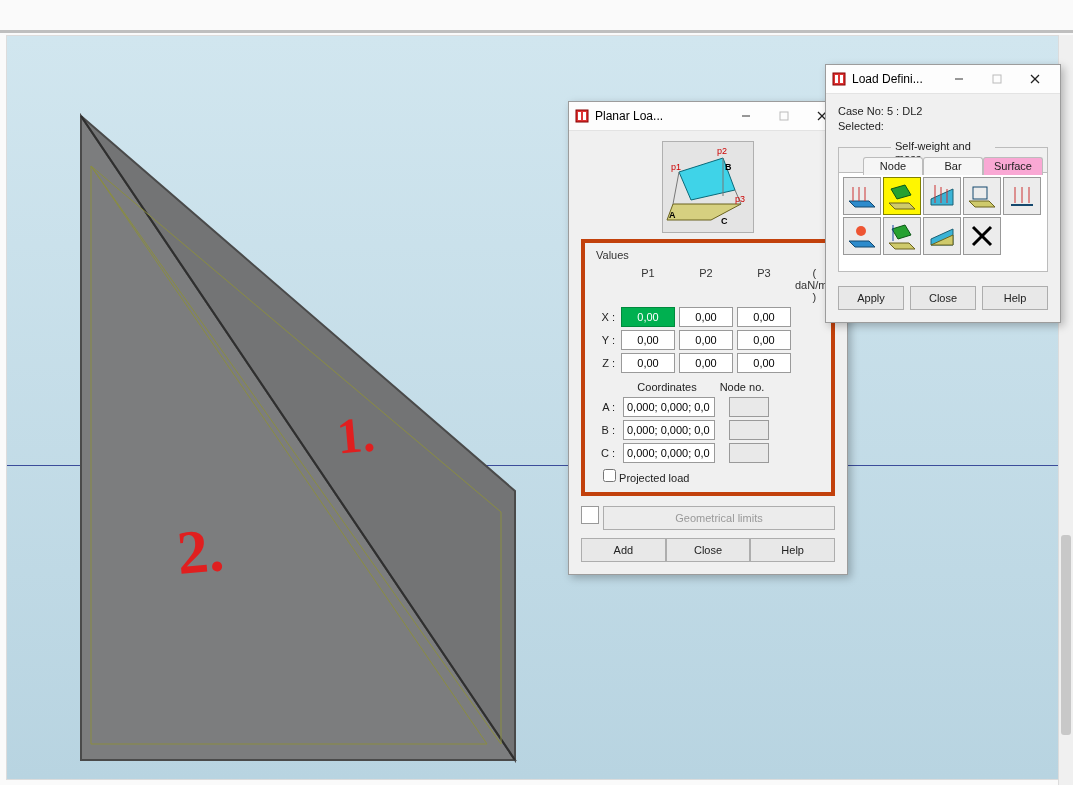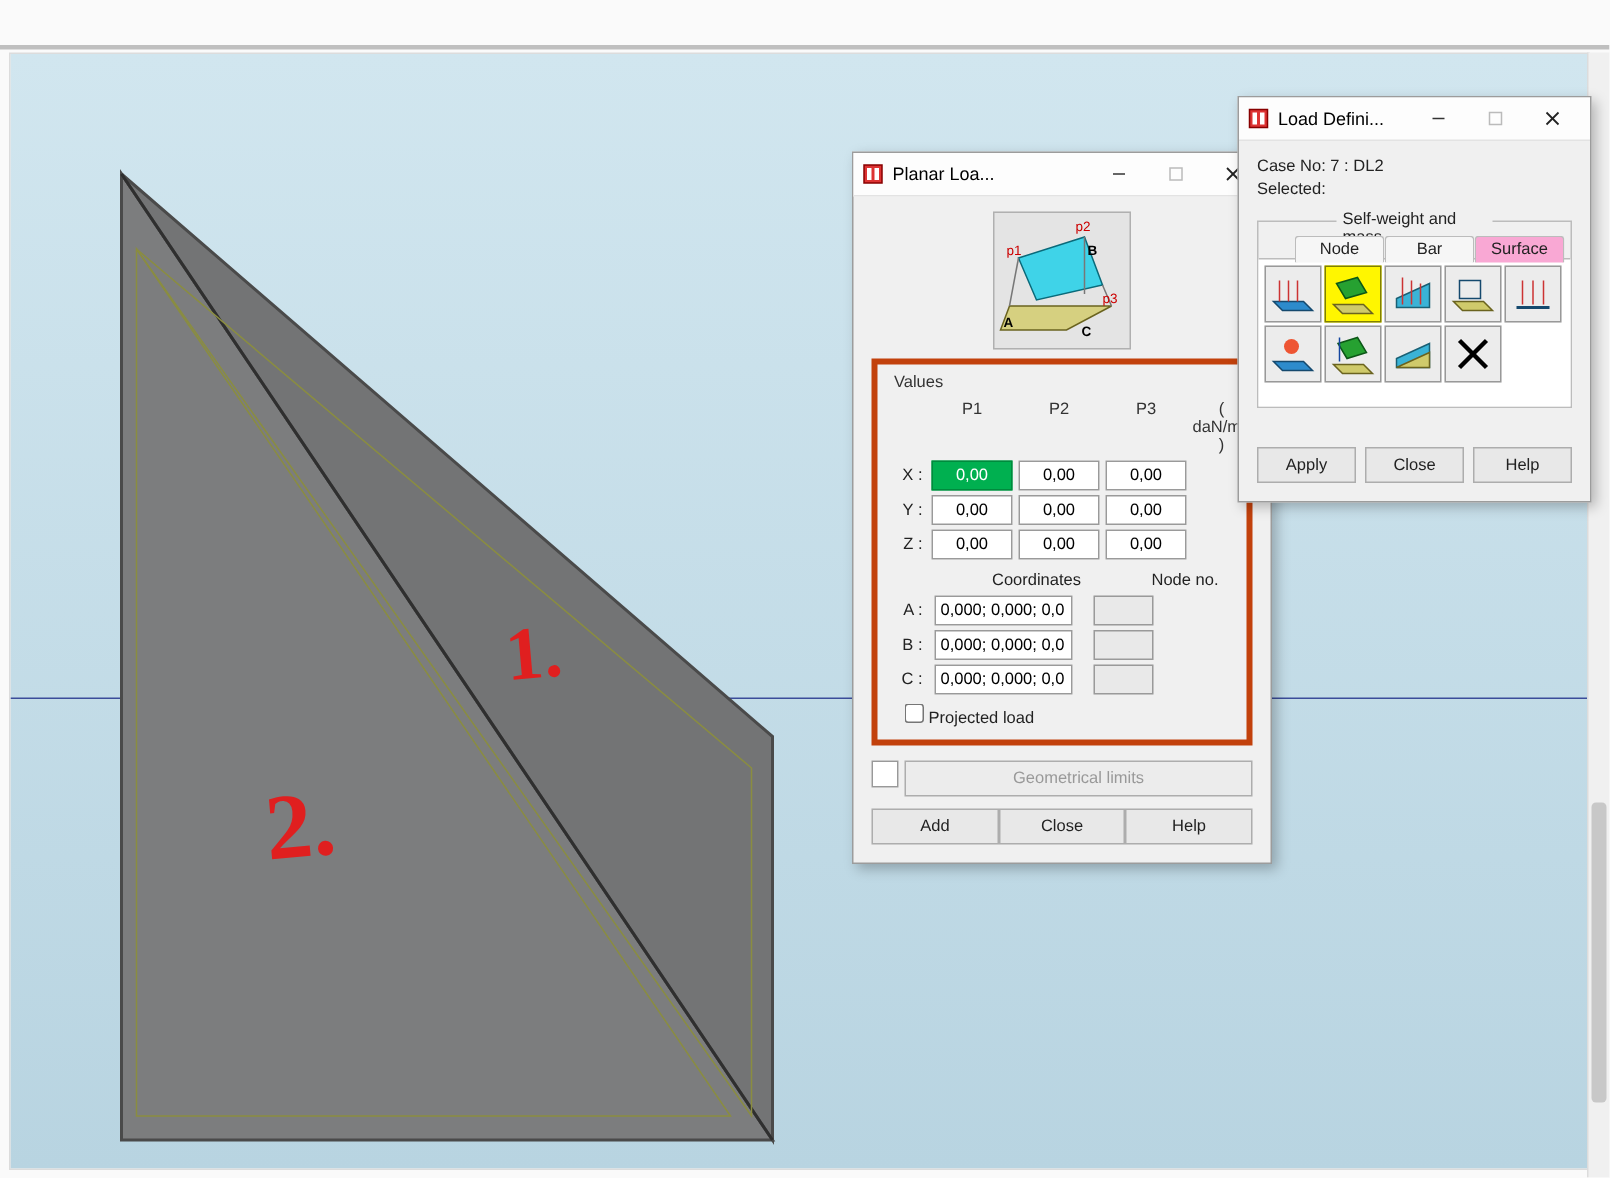--- a/index.html
+++ b/index.html
@@ -145,21 +145,21 @@
     text-align: center;
   }
   .txt.sel { background: #00b050; color: #fff; border-color: #008a3d; }
   .txt.wide { width: 92px; text-align: left; }
   .txt.ro { background: #e9e9e9; }
 
   .coord-block { margin-top: 8px; }
   .coord-head {
     display: grid;
     grid-template-columns: 24px 100px 50px;
-    gap: 24px;
+    gap: 0;
     text-align: center;
     margin-bottom: 4px;
   }
   .coord-row {
     display: grid;
     grid-template-columns: 24px 100px 40px;
     gap: 6px;
     align-items: center;
     margin-bottom: 3px;
   }
@@ -274,21 +274,21 @@
     box-sizing: border-box;
     height: 22px;
     border: 1px solid #999;
     background: #fff;
     padding: 2px 4px;
   }
 
   .ld-btnrow {
     display: flex;
     gap: 6px;
-    margin-top: 26px;
+    margin-top: 14px;
   }
   .ld-btnrow .btn { flex: 1; }
 
   
   .sbar {
     position: absolute;
     right: 0;
     top: 35px;
     bottom: 0;
     width: 14px;
@@ -476,21 +476,21 @@
     <div class="winbtn">
       <svg viewBox="0 0 10 10">
           <line x1="1" y1="1" x2="9" y2="9" stroke="#222" stroke-width="1.2"></line>
           <line x1="9" y1="1" x2="1" y2="9" stroke="#222" stroke-width="1.2"></line>
         </svg>
     </div>
   </div>
 
   <div class="dlg-content">
     <div class="case-line">
-      <div>Case No: 7 : DL2</div>
+      <div>Case No: 5 : DL2</div>
       <div>Selected:</div>
     </div>
 
     <div class="tabstrip-wrap">
       <div class="tabstrip-label">Self-weight and mass</div>
       <div class="tabstrip">
         <div class="tab">Node</div>
         <div class="tab">Bar</div>
         <div class="tab active">Surface</div>
       </div>

